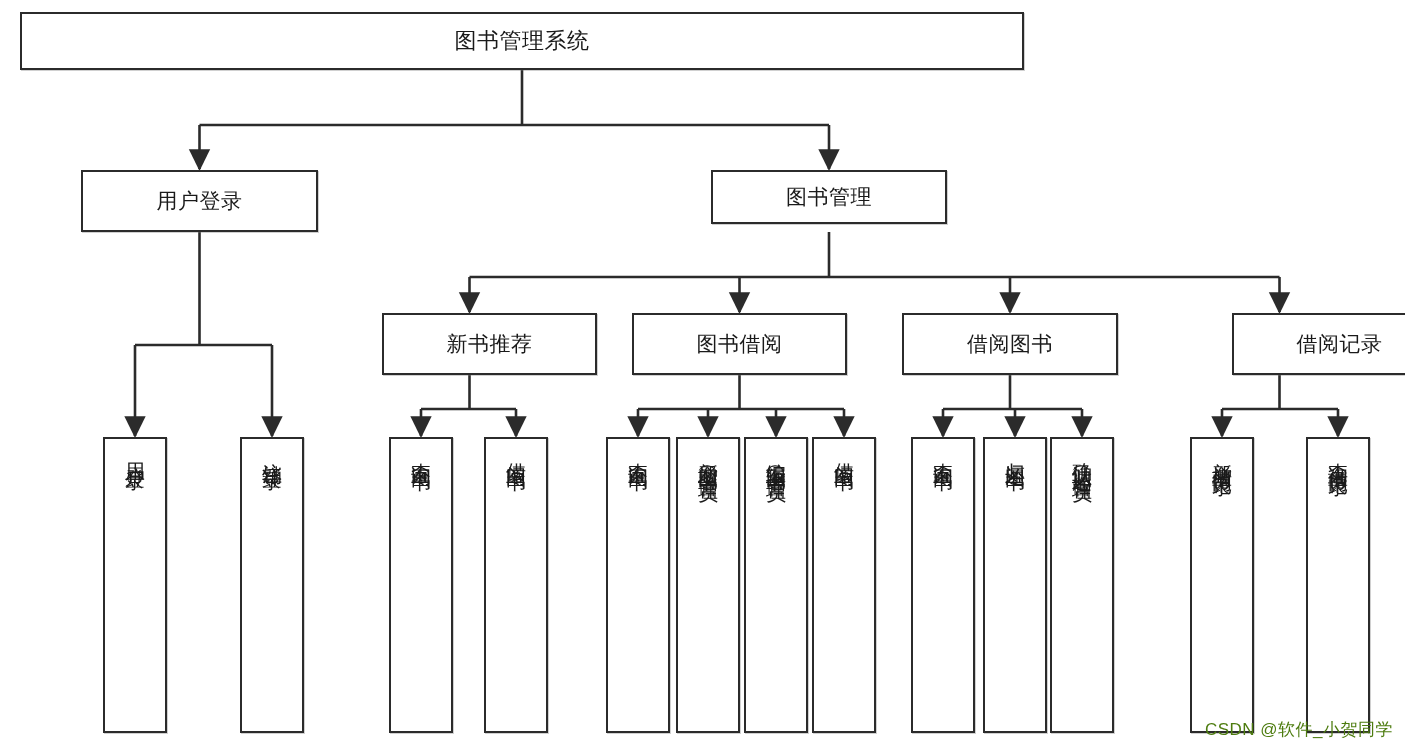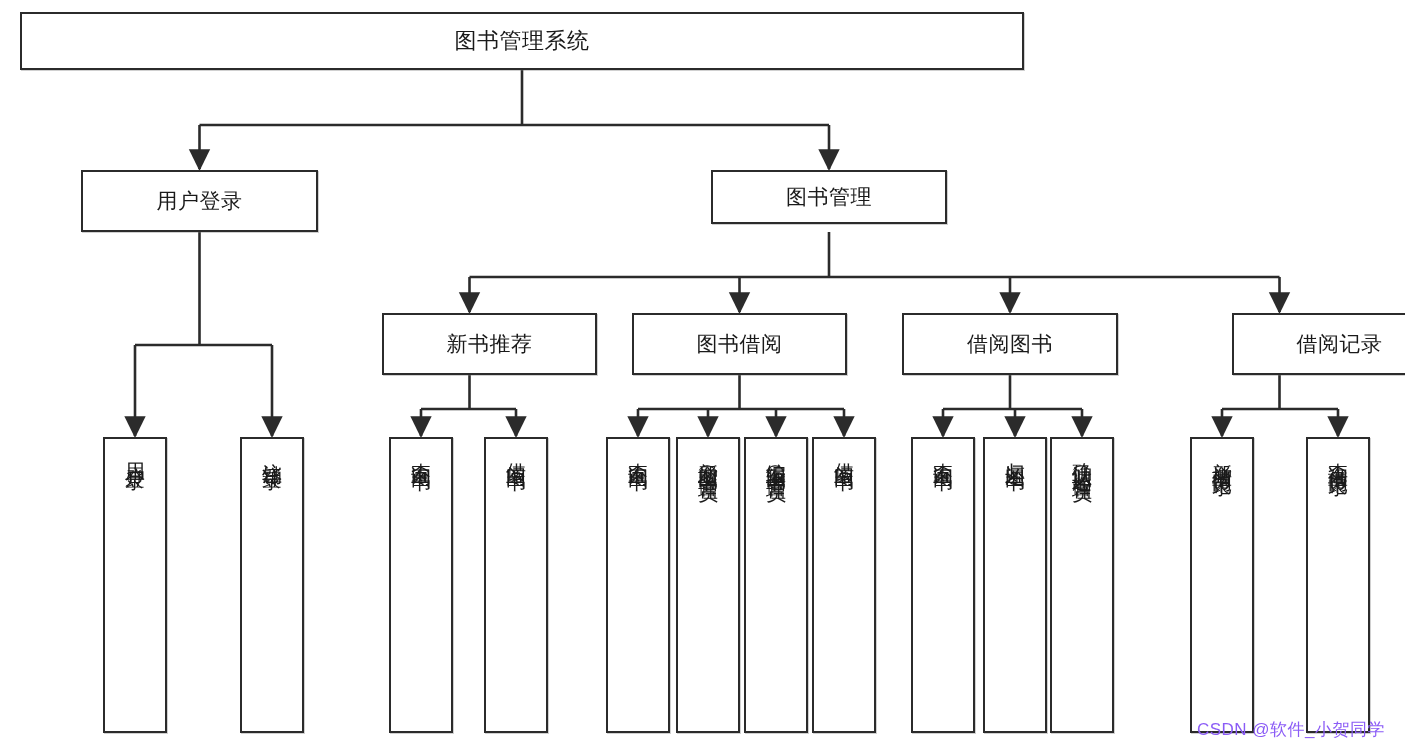--- a/index.html
+++ b/index.html
@@ -61,24 +61,24 @@
   .node.vert .node-label {
     writing-mode: vertical-rl;
     text-orientation: upright;
     font-size: 20px;
     line-height: 1.05;
     letter-spacing: 3px;
     white-space: nowrap;
   }
   .watermark {
     position: absolute;
-    right: 20px;
+    right: 12px;
     bottom: 6px;
     font-size: 17px;
-    color: #8b5cf6;
+    color: #4d7c0f;
     white-space: nowrap;
     letter-spacing: 0.5px;
     user-select: none;
   }
 </style>
 </head>
 <body>
 
 <div id="canvas">
   <svg id="edges" viewBox="0 0 1405 747" xmlns="http://www.w3.org/2000/svg">

